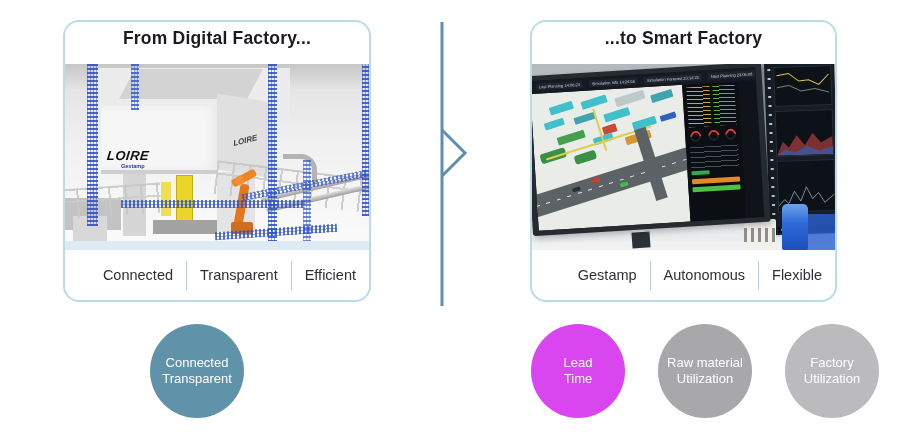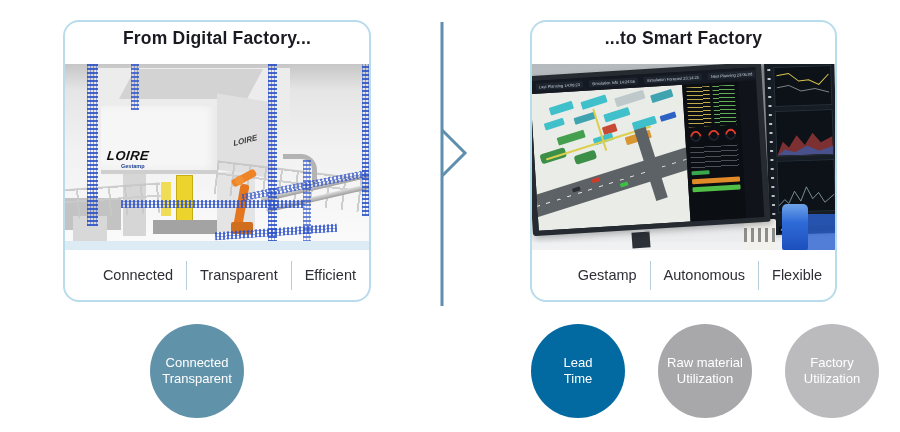--- a/index.html
+++ b/index.html
@@ -275,21 +275,21 @@
       <span class="tag">Autonomous</span>
       <span class="tag-div"></span>
       <span class="tag">Flexible</span>
     </div>
   </div>
 
   <div class="kpi" style="left: 150px; background: rgb(96, 147, 169);">
     <span>Connected</span>
     <span>Transparent</span>
   </div>
-  <div class="kpi" style="left: 531px; background: #0369a1;">
+  <div class="kpi" style="left: 531px; background: #d946ef;">
     <span>Lead</span>
     <span>Time</span>
   </div>
   <div class="kpi" style="left: 658px; background: rgb(168, 168, 170);">
     <span>Raw material</span>
     <span>Utilization</span>
   </div>
   <div class="kpi" style="left: 785px; background: rgb(187, 187, 189);">
     <span>Factory</span>
     <span>Utilization</span>

